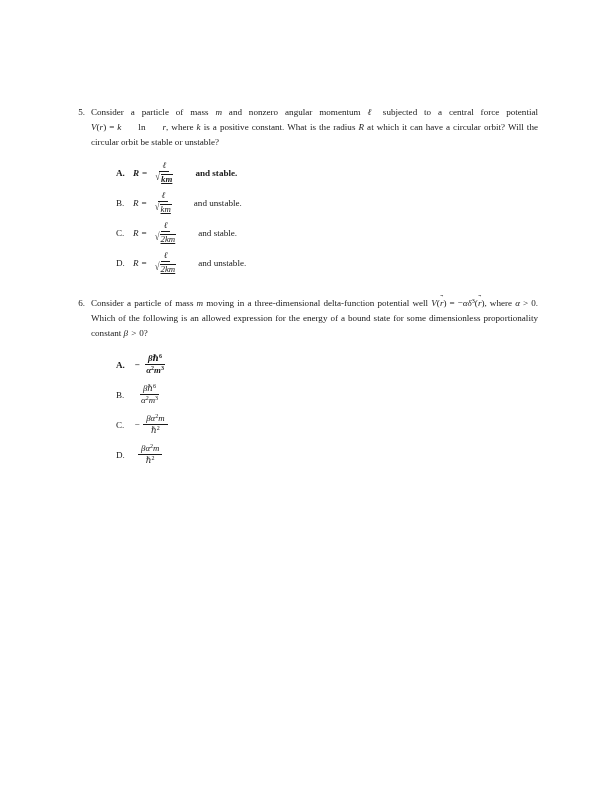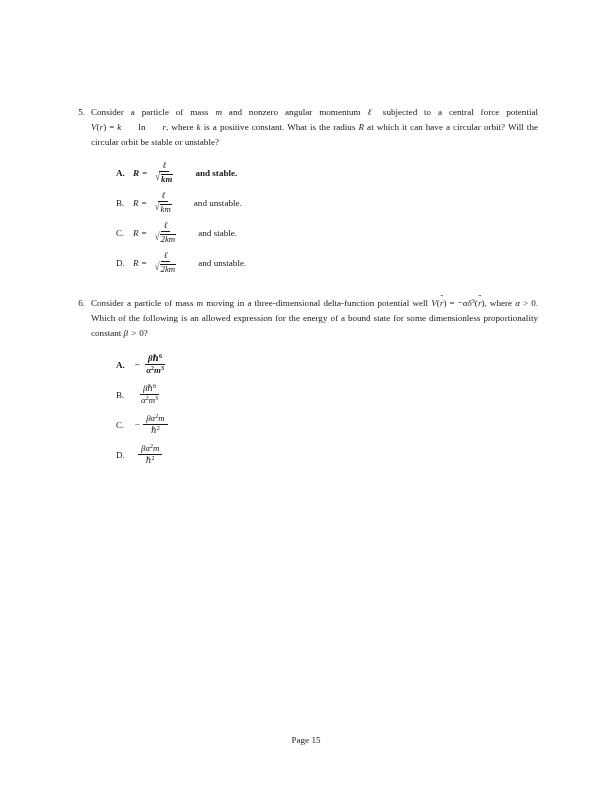--- a/index.html
+++ b/index.html
@@ -112,20 +112,21 @@
     font-size: 1.0em;
     line-height: 1;
     padding-right: 0.5px;
     transform: scaleY(1.25);
     transform-origin: center;
   }
   .sqrt .radicand {
     border-top: 0.7px solid #1a1a1a;
     padding: 0.5px 1px 0 0.5px;
     margin-top: 0.5px;
+    text-decoration: underline;
   }
 
   
   .vec {
     display: inline-block;
     position: relative;
     font-style: italic;
   }
   .vec::after {
     content: "\2192";
@@ -291,14 +292,13 @@
           <span class="frac">
             <span class="num"><span class="mi">β</span><span class="mi">α</span><sup class="exp">2</sup><span class="mi">m</span></span>
             <span class="den"><span class="hbar">ℏ</span><sup class="exp">2</sup></span>
           </span>
         </span>
       </div>
     </div>
 
   </div>
 
-  <div class="footer">Page 15</div>
 </div>
 
 </body></html>

